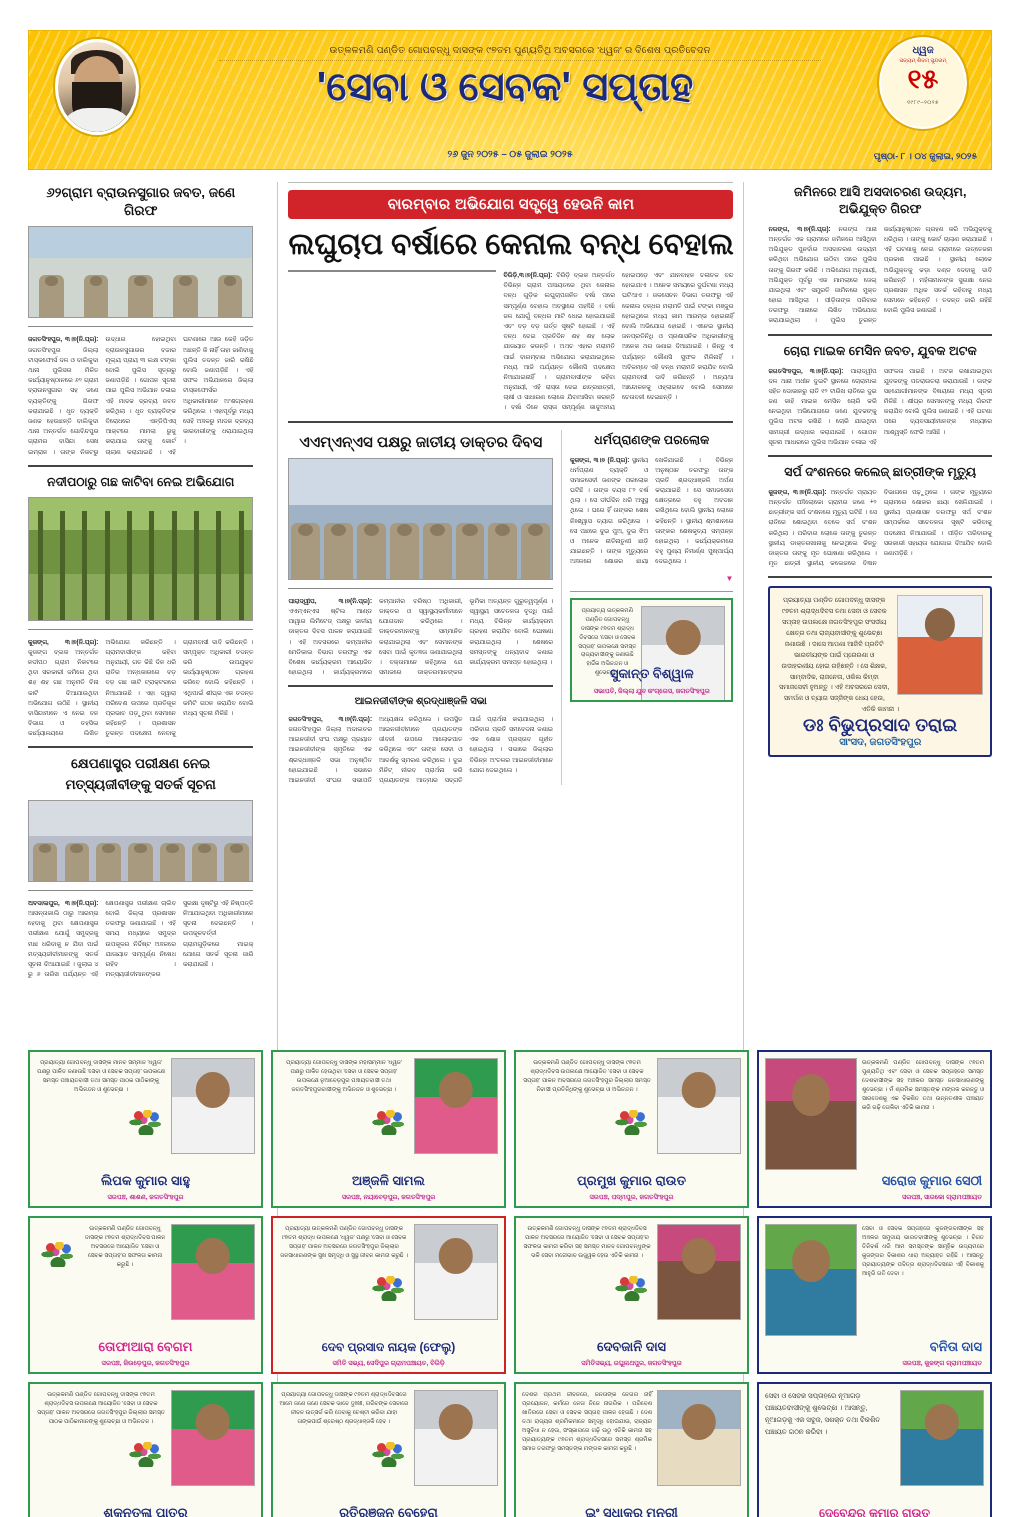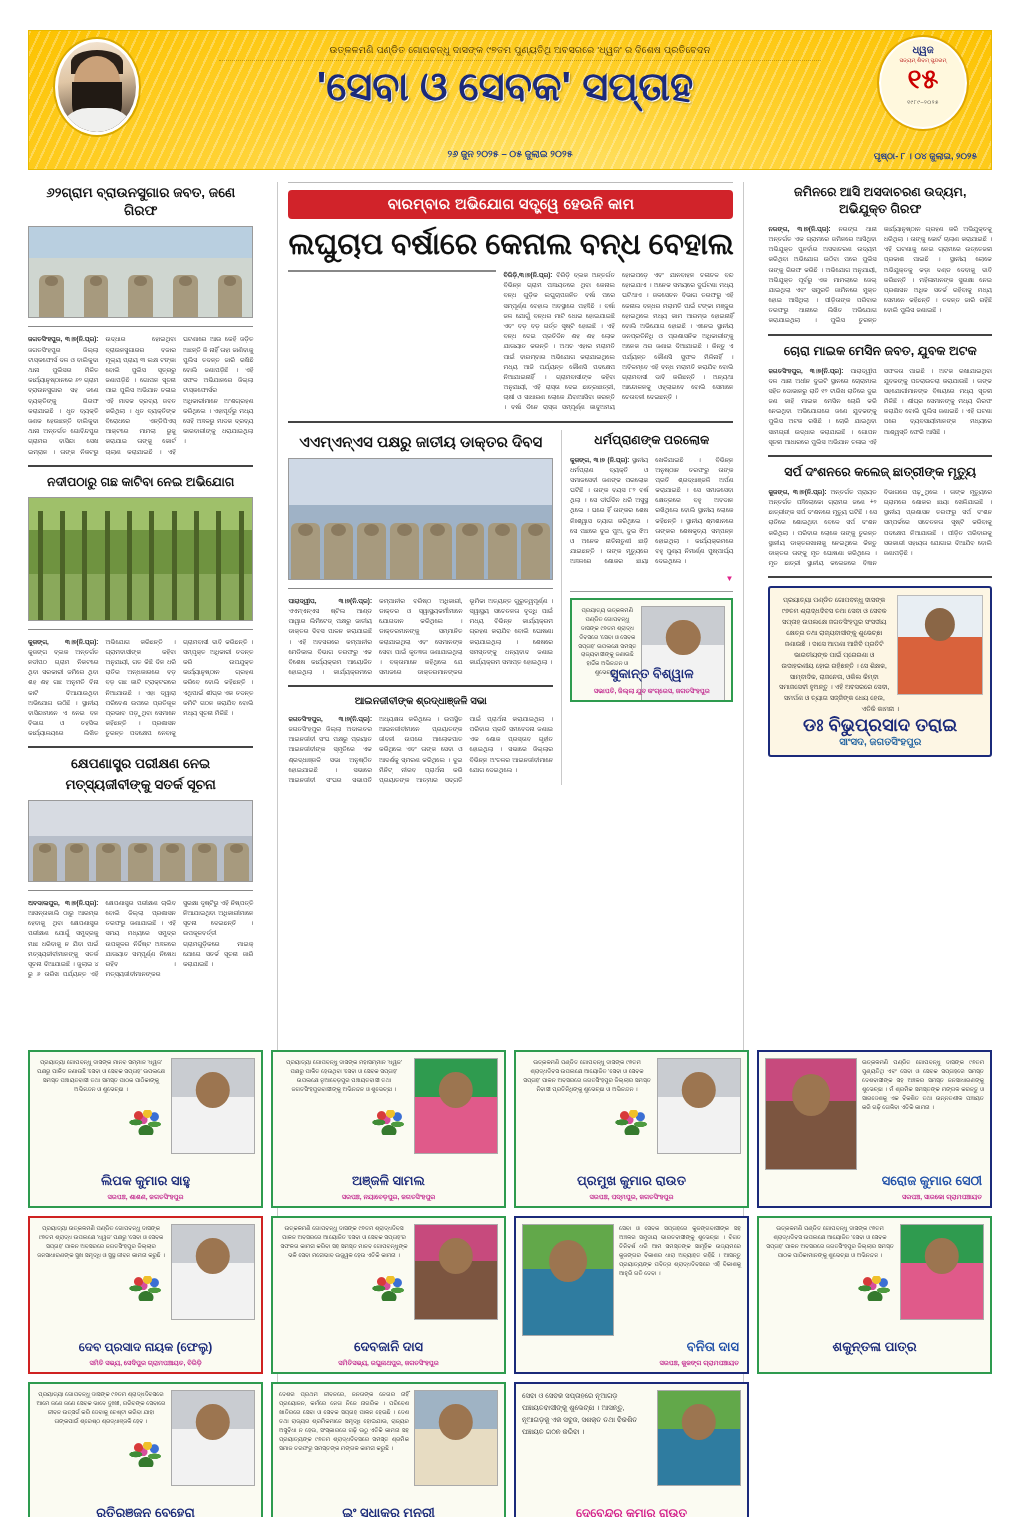--- a/index.html
+++ b/index.html
@@ -519,20 +519,29 @@
 
     <div class="card blue r-photo wide-txt">
       <div class="card-photo lf cp-pink">
           <div class="cp-head"></div>
         </div>
       <div class="card-txt just">ଉତ୍କଳମଣି ପଣ୍ଡିତ ଗୋପବନ୍ଧୁ ଦାସଙ୍କ ୯୭ତମ ପୁଣ୍ୟତିଥି ଏବଂ ସେବା ଓ ସେବକ ସପ୍ତାହରେ ସମସ୍ତ ଦେଶବାସୀଙ୍କ ସହ ଅଞ୍ଚଳର ସମସ୍ତ ଜନସାଧାରଣଙ୍କୁ ଶୁଭେଚ୍ଛା । ମଁ ଶ୍ରମିକ ସମସ୍ତଙ୍କ ମଙ୍ଗଳ କରନ୍ତୁ ଓ ସାରଦେଶକୁ ଏକ ବିକଶିତ ତଥା ଉନ୍ନତଶୀଳ ପଞ୍ଚାୟତ କରି ଗଢ଼ି ତୋଳିବା ଏତିକି କାମନା ।</div>
       <div class="card-name blue2">ସରୋଜ କୁମାର ସେଠୀ</div>
       <div class="card-sub">ସରପଞ୍ଚ, ସାରକୋ ଗ୍ରାମପଞ୍ଚାୟତ</div>
     </div>
 
+    <div class="card">
+      <div class="card-photo rt cp-female">
+          <div class="cp-head"></div>
+        </div>
+      <div class="flower" style="float:left;margin:4px 4px 0 0"></div>
+      <div class="card-txt">ଉତ୍କଳମଣି ପଣ୍ଡିତ ଗୋପବନ୍ଧୁ ଦାସଙ୍କ ୯୭ତମ ଶ୍ରାଦ୍ଧଦିବସ ପାଳନ ଅବସରରେ ଆୟୋଜିତ 'ସେବା ଓ ସେବକ ସପ୍ତାହ'ର ସଫଳତା କାମନା କରୁଛି ।</div>
+      <div class="card-name pink">ତୋଫାଆରା ବେଗମ</div>
+      <div class="card-sub">ସରପଞ୍ଚ, ଜିଉଡ଼େପୁର, ଜଗତସିଂହପୁର</div>
+    </div>
 
     <div class="card red">
       <div class="card-photo rt cp-male">
           <div class="cp-head"></div>
         </div>
       <div class="card-txt">ପ୍ରୟାତ୍ୟା ଉତ୍କଳମଣି ପଣ୍ଡିତ ଗୋପବନ୍ଧୁ ଦାସଙ୍କ ୯୭ତମ ଶ୍ରାଦ୍ଧ ଉପଲକ୍ଷେ 'ଧ୍ୱଜ' ପକ୍ଷରୁ 'ସେବା ଓ ସେବକ ସପ୍ତାହ' ପାଳନ ଅବସରରେ ଜଗତସିଂହପୁର ଜିଲ୍ଲାର ଜନସାଧାରଣଙ୍କ ସୁଖ ସମୃଦ୍ଧି ଓ ସୁସ୍ଥ ଜୀବନ କାମନା କରୁଛି ।</div>
       <div class="flower"></div>
       <div class="card-name" style="font-size:12px">ଦେବ ପ୍ରସାଦ ନାୟକ (ଫେଲୁ)</div>
       <div class="card-sub">ସମିତି ସଭ୍ୟ, ସେଦିପୁର ଗ୍ରାମପଞ୍ଚାୟତ, ବିରିଡ଼ି</div>
     </div>

